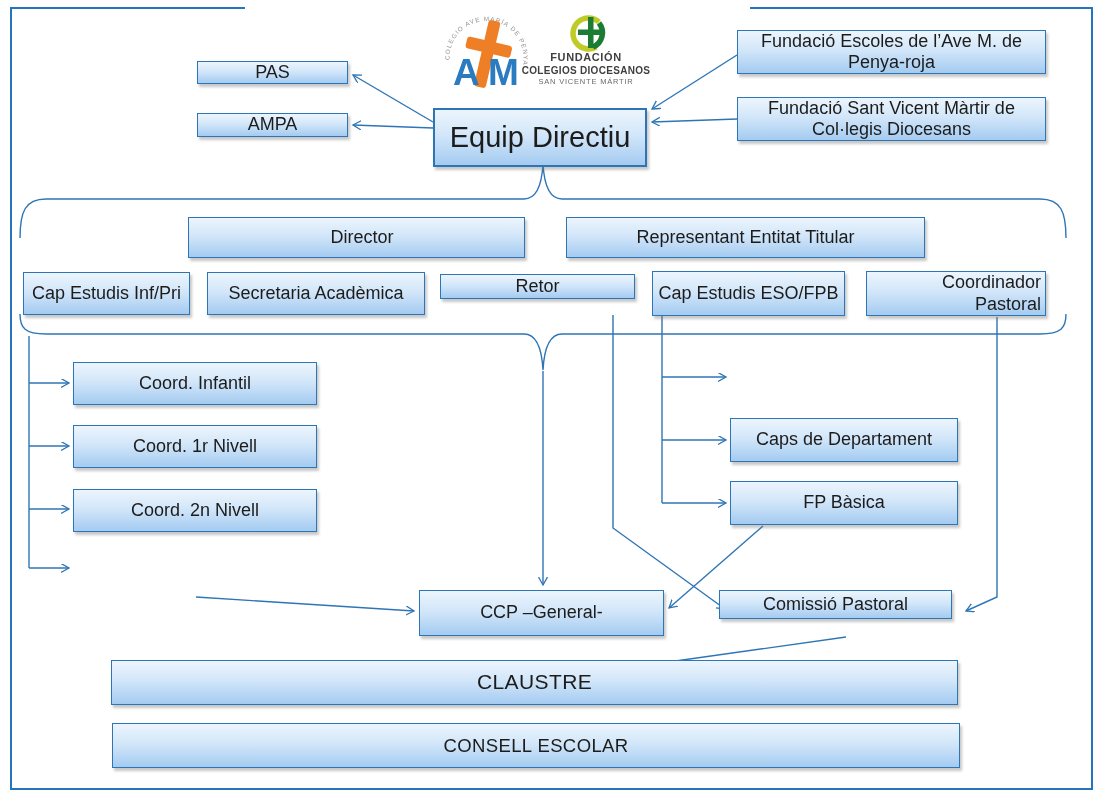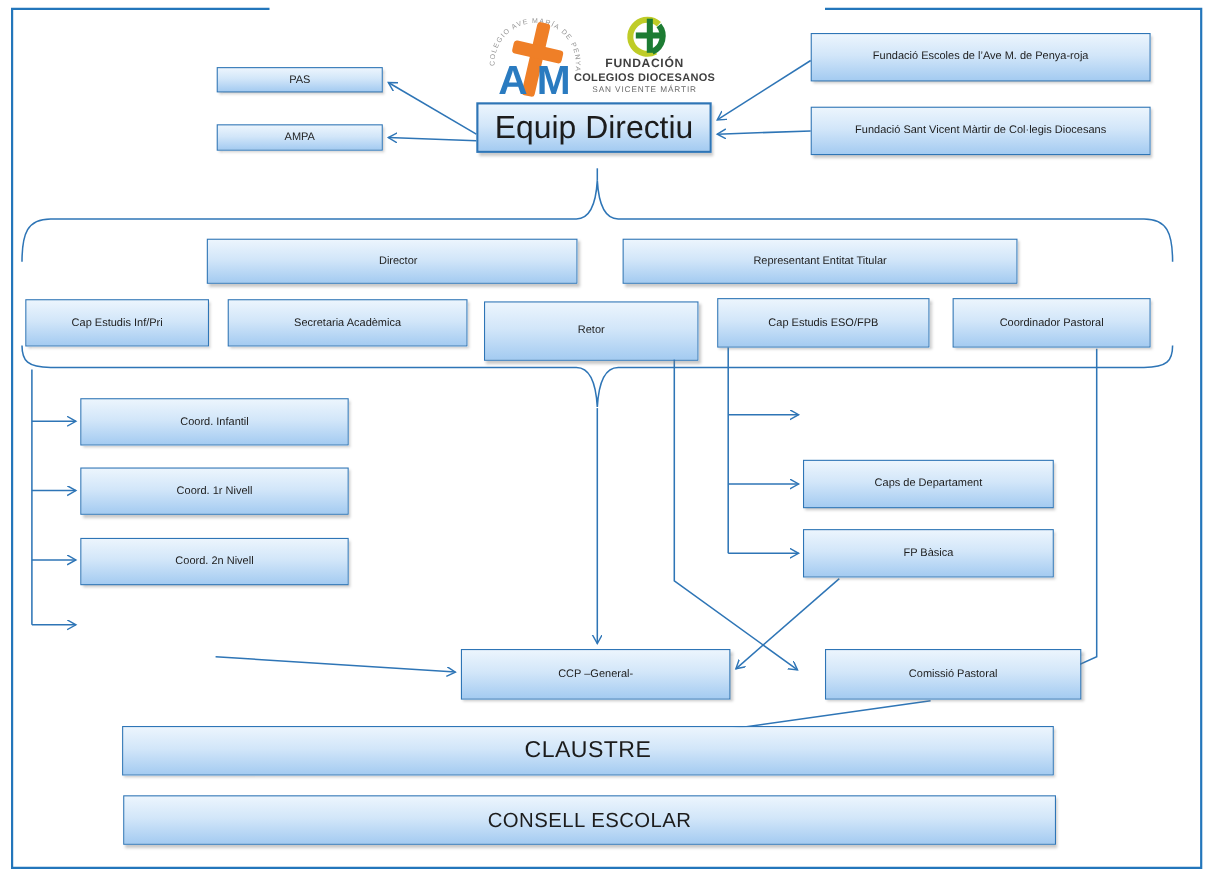--- a/index.html
+++ b/index.html
@@ -3,21 +3,21 @@
 <meta charset="utf-8">
 <style>
   html,body{margin:0;padding:0;background:#ffffff;}
   #canvas{position:relative;width:1102px;height:804px;background:#ffffff;overflow:hidden;
           font-family:"Liberation Sans",sans-serif;}
   svg{position:absolute;left:0;top:0;}
   .node{position:absolute;box-sizing:border-box;border:1.5px solid #2e75b6;
         background:linear-gradient(180deg,#ecf5fd 0%,#d2e6f9 46%,#a4cbf1 100%);
         box-shadow:2px 2.5px 2.5px rgba(125,125,125,.42);
         display:flex;align-items:center;justify-content:center;text-align:center;
-        font-size:10px;color:#1c1c1c;line-height:1.18;z-index:3;padding:1px 4px;}
+        font-size:18px;color:#1c1c1c;line-height:1.18;z-index:3;padding:1px 4px;}
   .node.big{font-size:29px;border-width:2px;}
   .node.title{font-size:21px;letter-spacing:.4px;}
   .node.title2{font-size:18.5px;letter-spacing:.4px;}
   .lines{z-index:1;}
   .logos{z-index:2;}
 </style>
 </head>
 <body>
 
 <div id="canvas">
@@ -97,39 +97,39 @@
         <rect x="578" y="29.5" width="26" height="5.5" fill="#1d7c33"></rect>
       </g>
       <text x="586" y="61" text-anchor="middle" font-size="11" font-weight="bold" fill="#3f3f3f" letter-spacing="0.6" font-family="Liberation Sans,sans-serif">FUNDACIÓN</text>
       <text x="586" y="74" text-anchor="middle" font-size="10" font-weight="bold" fill="#3f3f3f" letter-spacing="0.3" font-family="Liberation Sans,sans-serif">COLEGIOS DIOCESANOS</text>
       <text x="586" y="84" text-anchor="middle" font-size="7.5" fill="#6a6a6a" letter-spacing="0.8" font-family="Liberation Sans,sans-serif">SAN VICENTE MÁRTIR</text>
     </g>
   </svg>
 
   <div class="node" style="left:197px;top:61px;width:151px;height:23px;">PAS</div>
   <div class="node" style="left:197px;top:113px;width:151px;height:24px;">AMPA</div>
-  <div class="node big" style="left:433px;top:93px;width:214px;height:46px;">Equip Directiu</div>
+  <div class="node big" style="left:433px;top:108px;width:214px;height:59px;">Equip Directiu</div>
   <div class="node" style="left:737px;top:30px;width:309px;height:44px;">Fundació Escoles de l’Ave M. de Penya-roja</div>
   <div class="node" style="left:737px;top:97px;width:309px;height:44px;">Fundació Sant Vicent Màrtir de Col·legis Diocesans</div>
 
   <div class="node" style="left:188px;top:217px;width:337px;height:41px;padding-left:15px;">Director</div>
   <div class="node" style="left:566px;top:217px;width:359px;height:41px;">Representant Entitat Titular</div>
 
   <div class="node" style="left:23px;top:272px;width:167px;height:43px;">Cap Estudis Inf/Pri</div>
   <div class="node" style="left:207px;top:272px;width:218px;height:43px;">Secretaria Acadèmica</div>
-  <div class="node" style="left:440px;top:274px;width:195px;height:54px;">Retor</div>
+  <div class="node" style="left:440px;top:274px;width:195px;height:25px;">Retor</div>
   <div class="node" style="left:652px;top:271px;width:193px;height:45px;">Cap Estudis ESO/FPB</div>
   <div class="node" style="left:866px;top:271px;width:180px;height:45px;text-align:right;">Coordinador Pastoral</div>
 
   <div class="node" style="left:73px;top:362px;width:244px;height:43px;">Coord. Infantil</div>
   <div class="node" style="left:73px;top:425px;width:244px;height:43px;">Coord. 1r Nivell</div>
   <div class="node" style="left:73px;top:489px;width:244px;height:43px;">Coord. 2n Nivell</div>
 
   <div class="node" style="left:730px;top:418px;width:228px;height:44px;">Caps de Departament</div>
   <div class="node" style="left:730px;top:481px;width:228px;height:44px;">FP Bàsica</div>
 
   <div class="node" style="left:419px;top:590px;width:245px;height:46px;">CCP –General-</div>
-  <div class="node" style="left:750px;top:590px;width:233px;height:46px;">Comissió Pastoral</div>
+  <div class="node" style="left:719px;top:590px;width:233px;height:29px;">Comissió Pastoral</div>
 
   <div class="node title" style="left:111px;top:660px;width:847px;height:45px;">CLAUSTRE</div>
   <div class="node title2" style="left:112px;top:723px;width:848px;height:45px;">CONSELL ESCOLAR</div>
 
 </div>
 
 </body></html>

